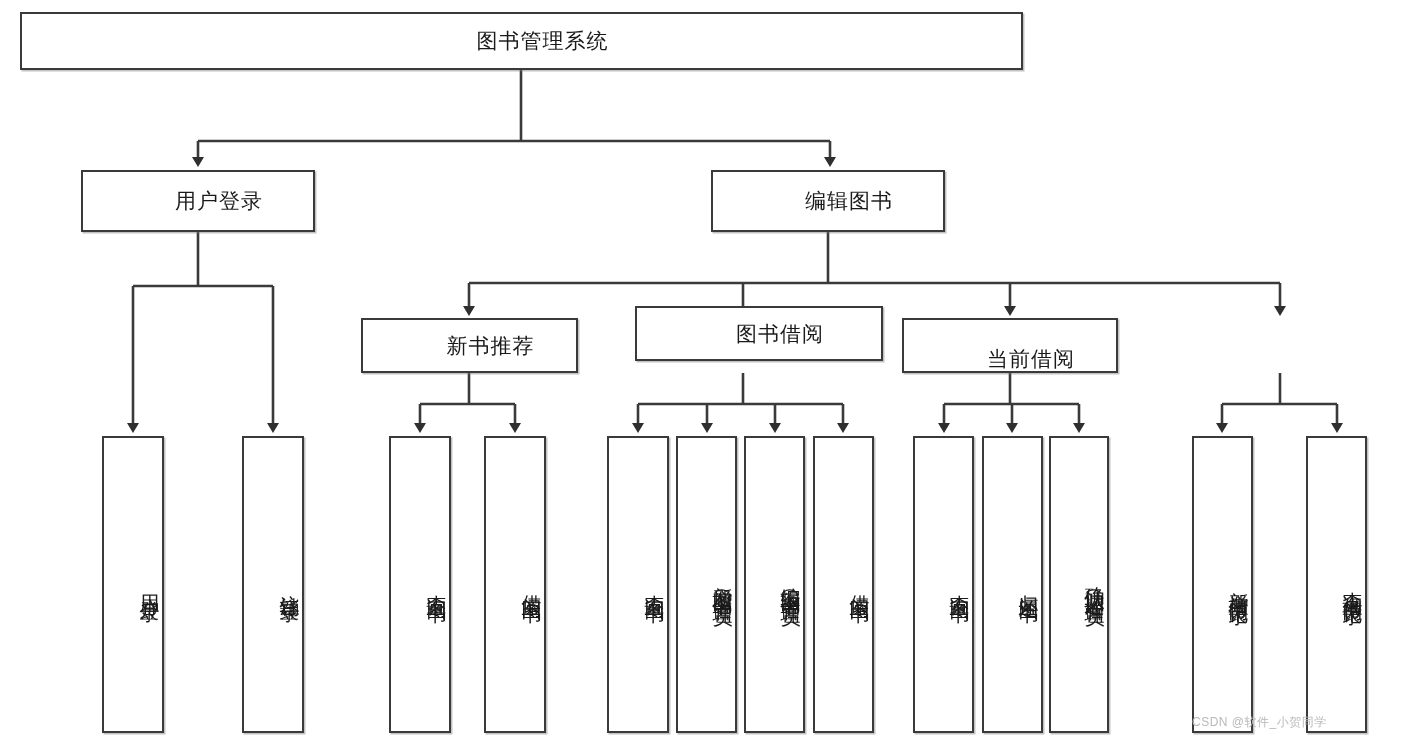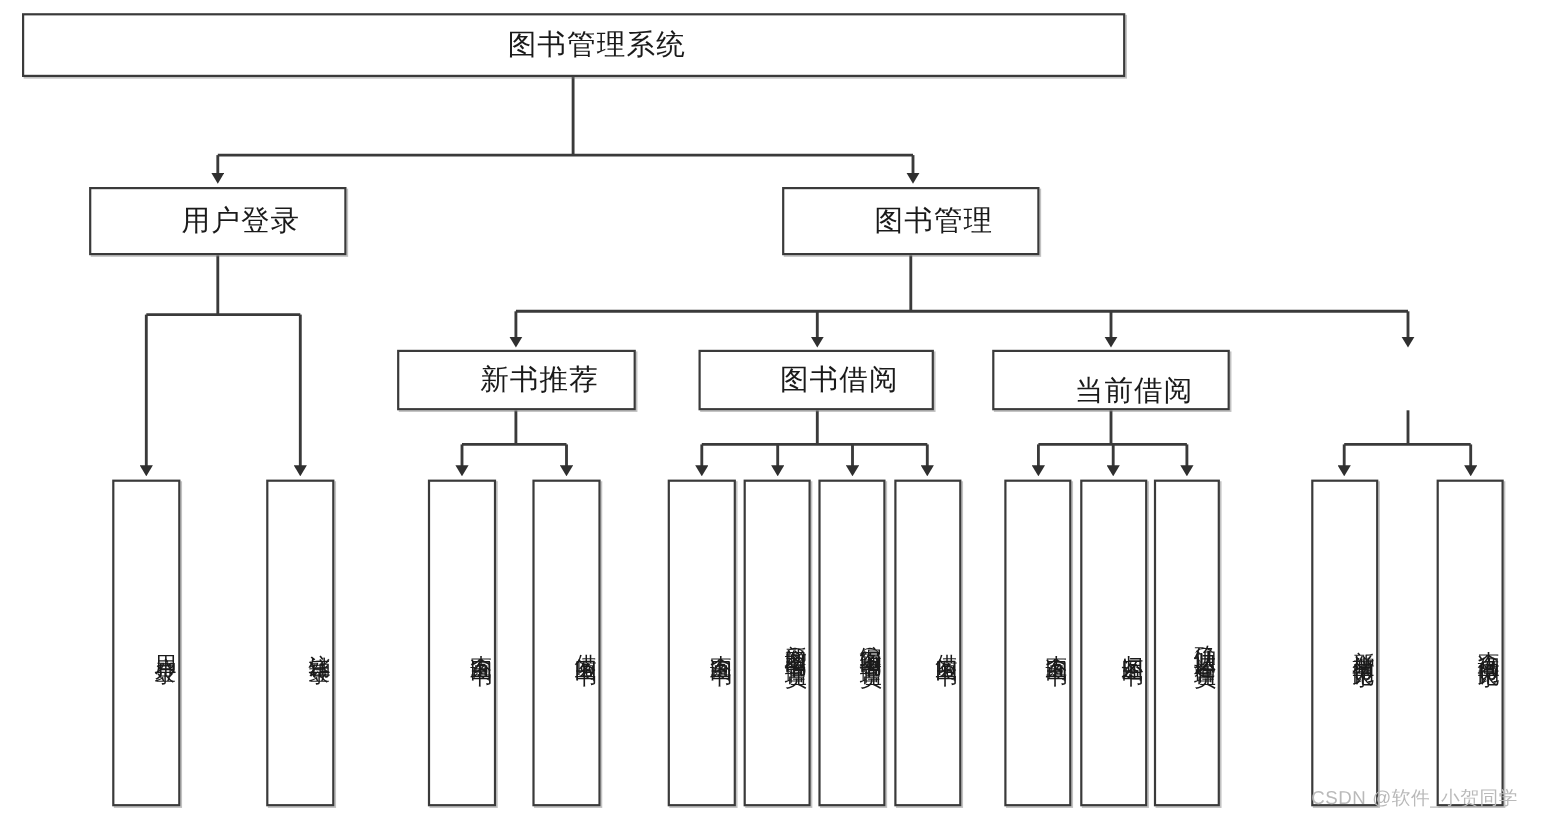--- a/index.html
+++ b/index.html
@@ -30,42 +30,42 @@
     box-sizing: border-box;
     border: 2px solid #3a3a3a;
     background: #ffffff;
     display: flex;
     align-items: center;
     justify-content: center;
     color: #1a1a1a;
     box-shadow: 1.5px 1.5px 0 rgba(120,120,120,0.45);
   }
   .node.horiz {
-    font-size: 26px;
+    font-size: 21px;
     letter-spacing: 1px;
     line-height: 1.2;
     padding-left: 42px;
   }
   .node.vert {
     writing-mode: vertical-rl;
     text-orientation: upright;
     font-size: 20px;
     letter-spacing: 3px;
     line-height: 1.25;
     padding-top: 6px;
     padding-bottom: 6px;
     align-items: flex-start;
     justify-content: center;
   }
   .node.vert.topaligned {
     align-items: flex-start;
   }
   .watermark {
     position: absolute;
-    font-size: 17px;
+    font-size: 12px;
     color: #b9b9b9;
     white-space: nowrap;
     letter-spacing: 0.5px;
   }
 </style>
 </head>
 <body>
 
 <div id="canvas">
 
@@ -121,27 +121,27 @@
   </svg>
 
   <div class="node horiz" style="left:20px;top:12px;width:1003px;height:58px;">
     <span>图书管理系统</span>
   </div>
 
   <div class="node horiz" style="left:81px;top:170px;width:234px;height:62px;">
     <span>用户登录</span>
   </div>
   <div class="node horiz" style="left:711px;top:170px;width:234px;height:62px;">
-    <span>图书管理</span>
+    <span>编辑图书</span>
   </div>
 
   <div class="node horiz" style="left:361px;top:318px;width:217px;height:55px;text-align:center;">
     <span>新书推荐</span>
   </div>
-  <div class="node horiz" style="left:635px;top:318px;width:214px;height:55px;">
+  <div class="node horiz" style="left:635px;top:306px;width:248px;height:55px;">
     <span>图书借阅</span>
   </div>
   <div class="node horiz" style="left:902px;top:318px;width:216px;height:55px;align-items:flex-end;">
     <span>当前借阅</span>
   </div>
 
   <div class="node vert" style="left:102px;top:436px;width:62px;height:297px;">
     <span>用户登录</span>
   </div>
   <div class="node vert" style="left:242px;top:436px;width:62px;height:297px;">

